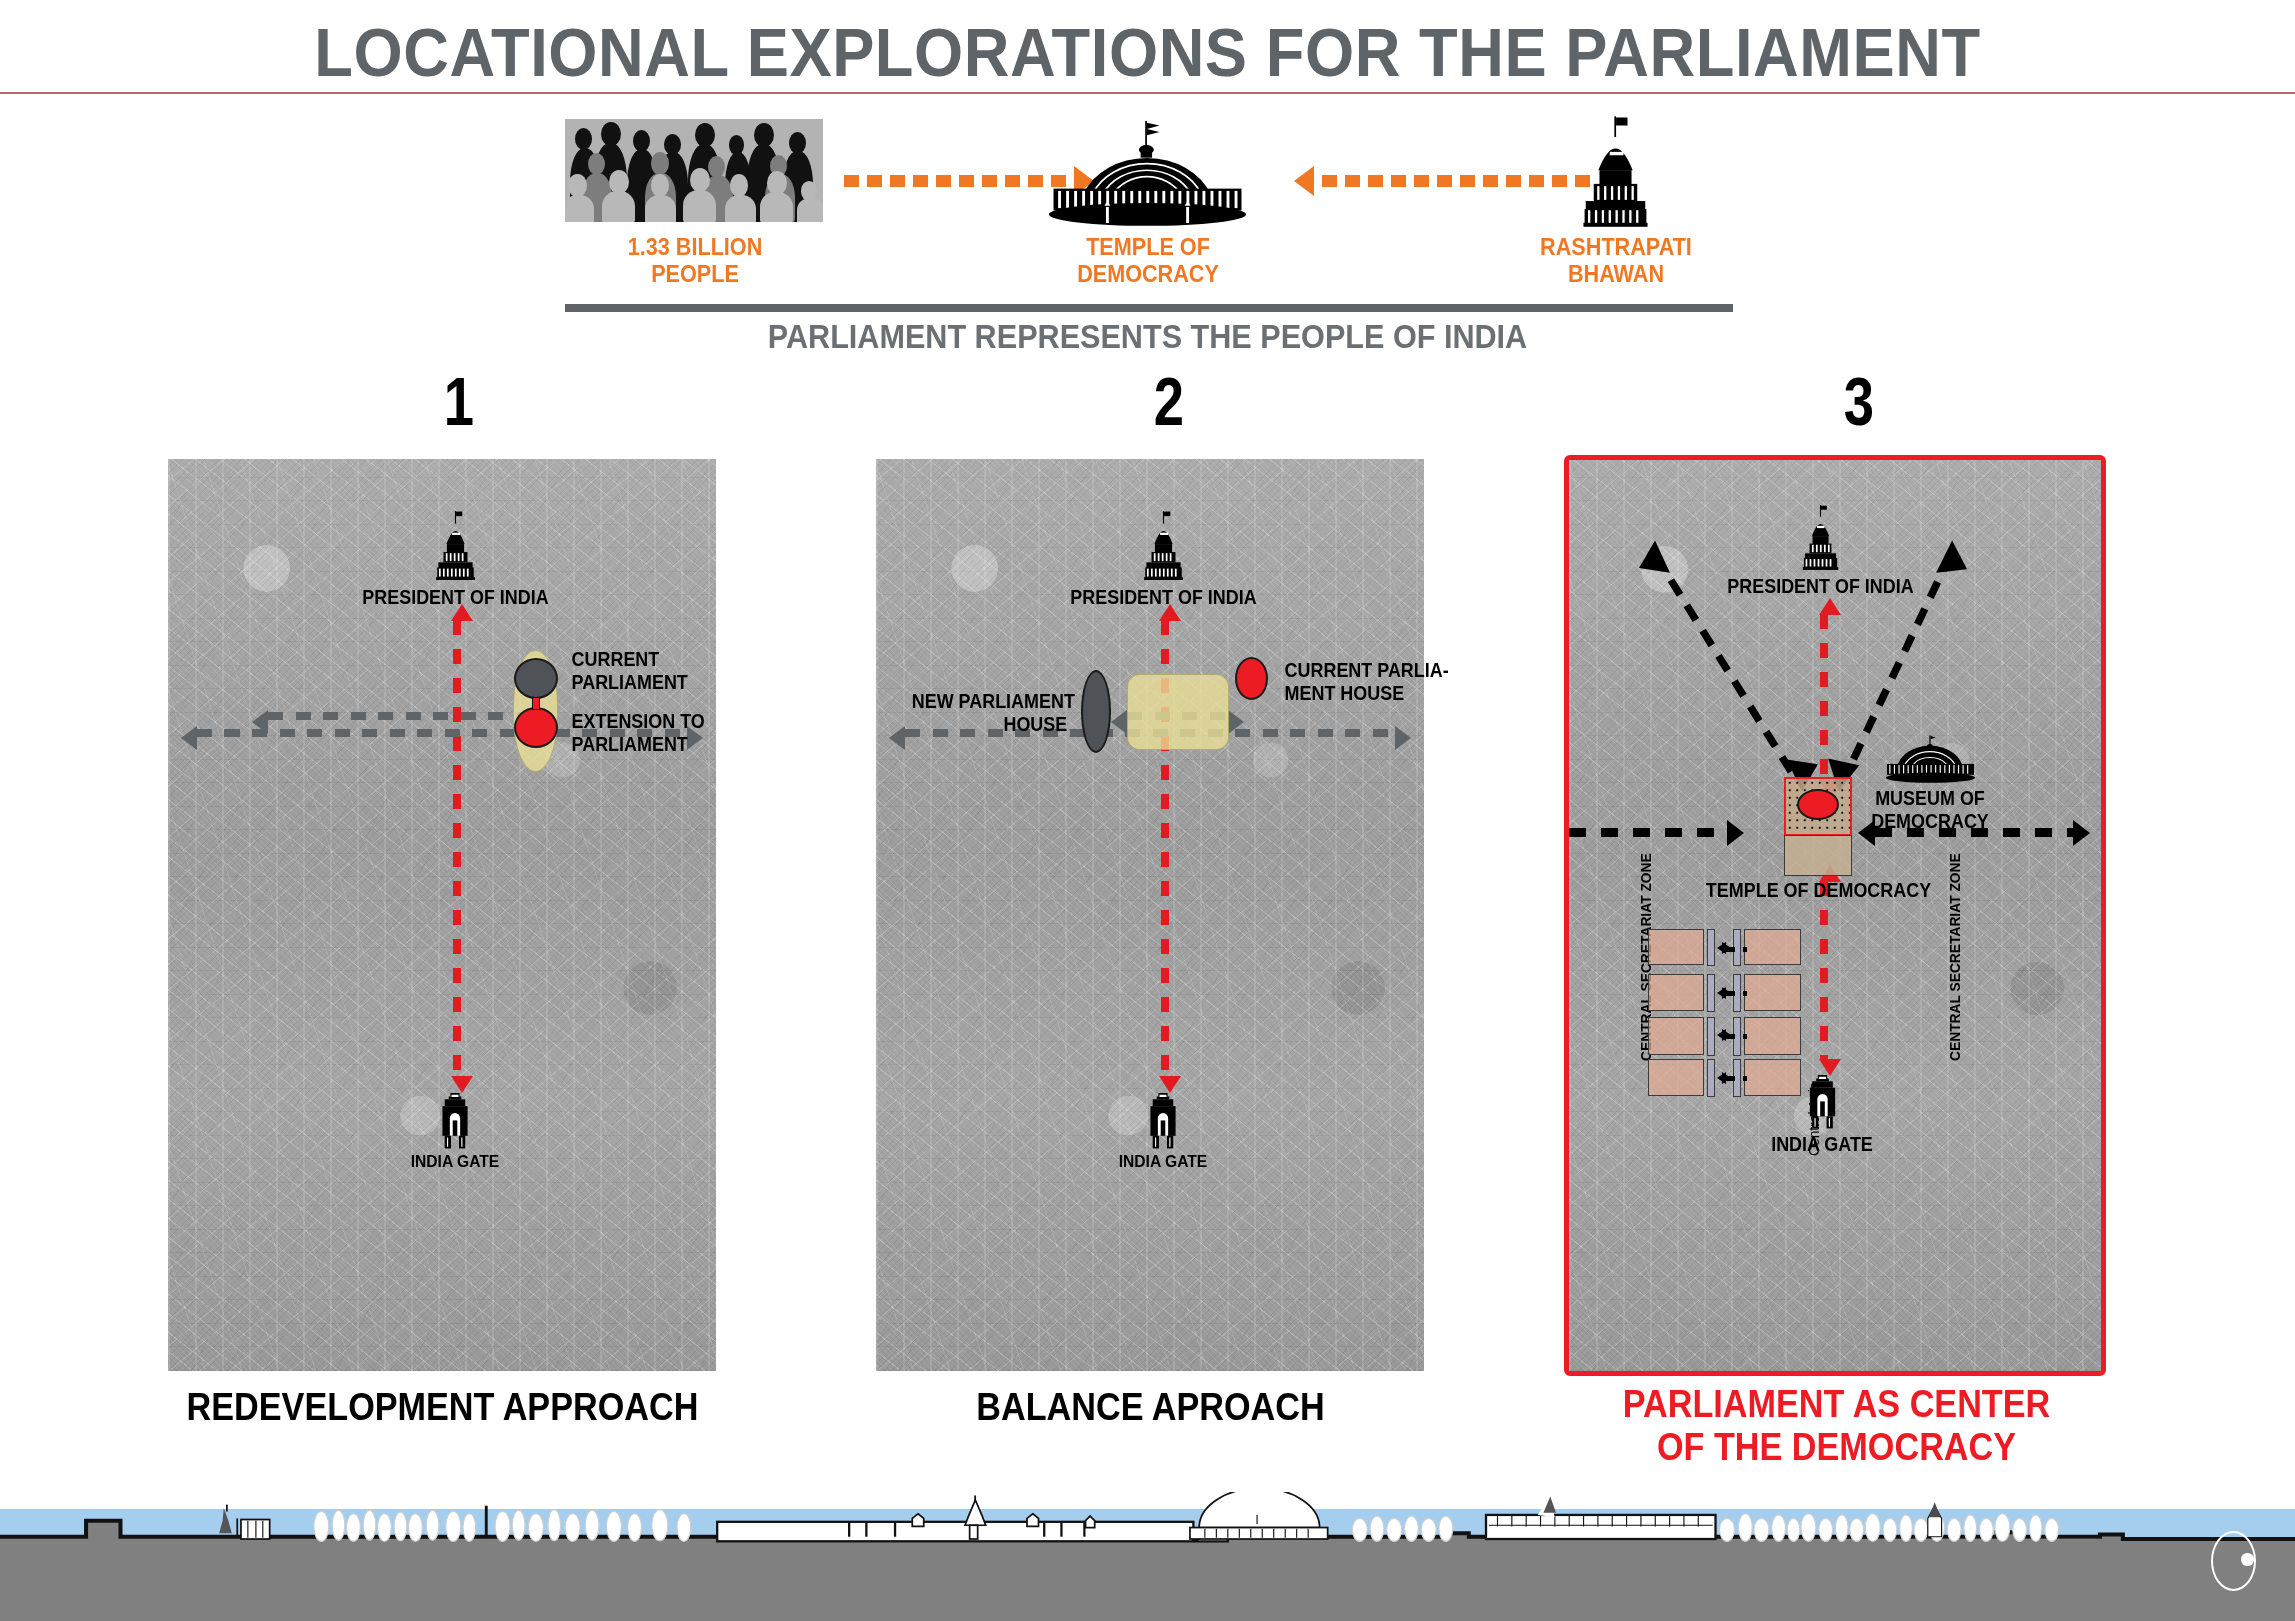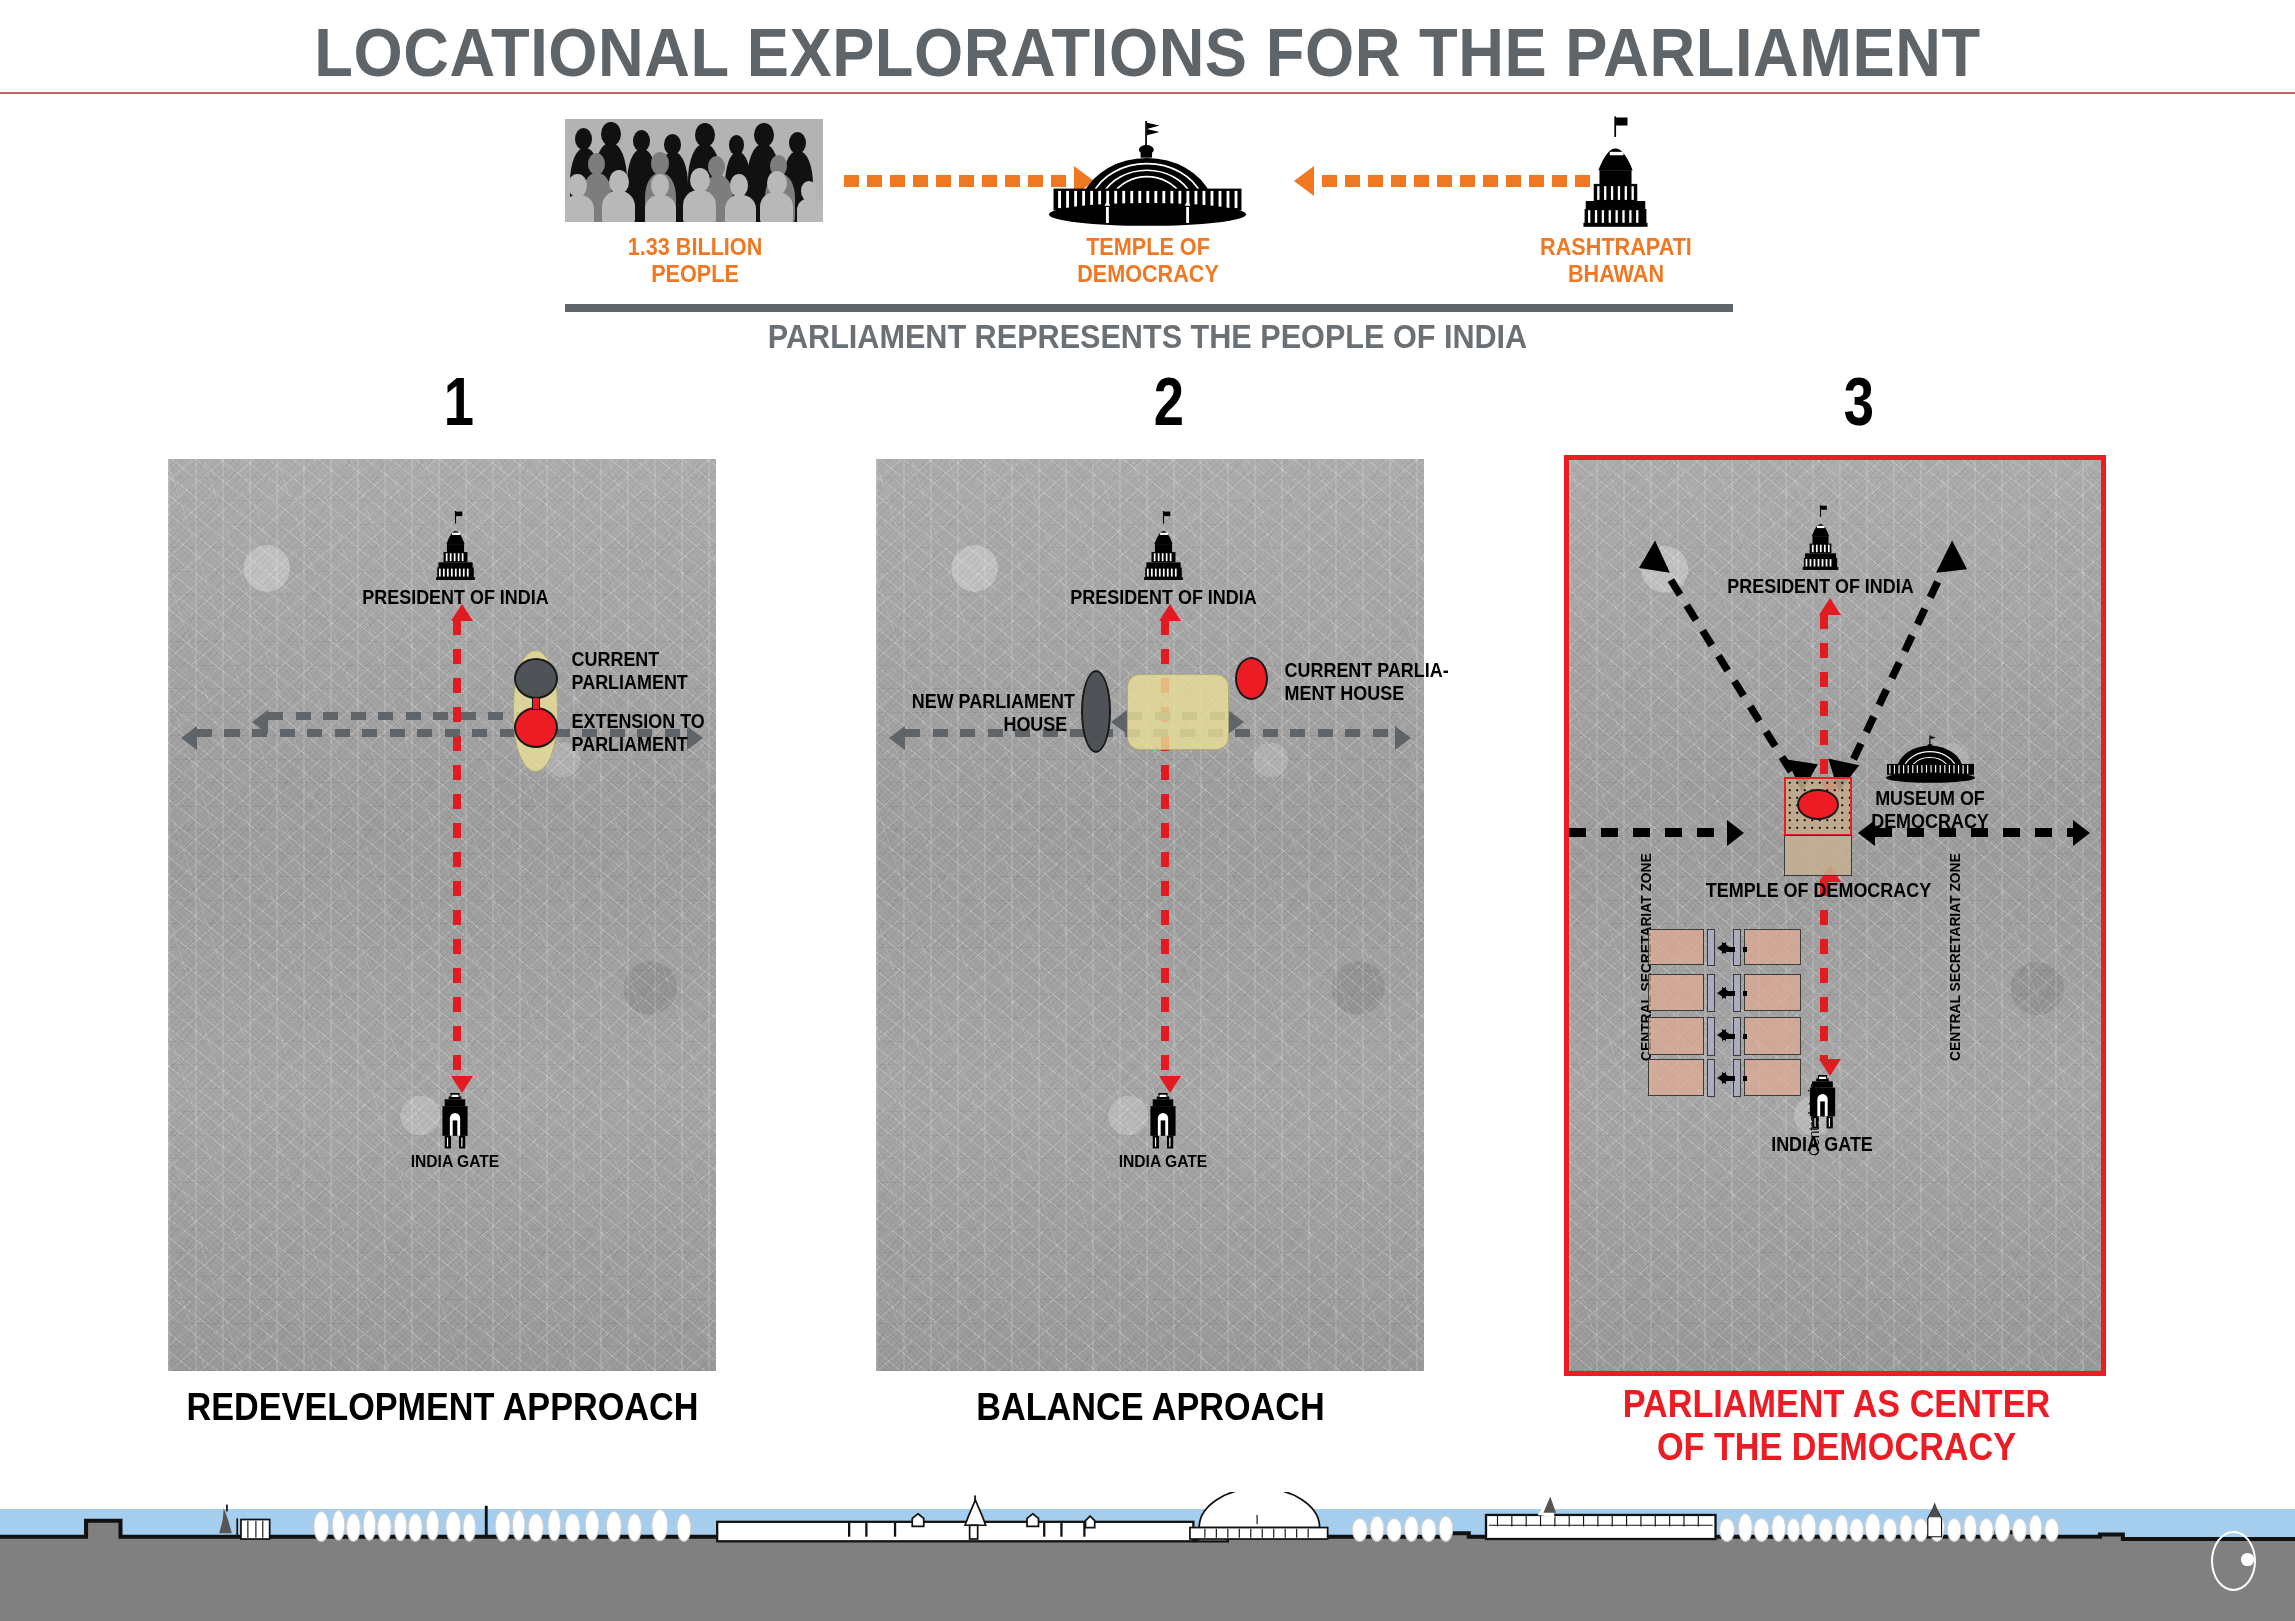--- a/index.html
+++ b/index.html
@@ -57,21 +57,21 @@
   }
 
   
   .pnum {
     position: absolute; top: 362px; width: 172px; text-align: center;
     font-size: 68px; font-weight: 700; color: #000;
     transform: scaleX(0.8);
   }
 
   
-  .panel { position: absolute; }
+  .panel { position: absolute; border-radius: 6px; }
   .panel-map {
     position: absolute; left: 0; top: 0; width: 100%; height: 100%;
     background-color: #9e9e9e;
     background-image:
       repeating-linear-gradient(38deg,  rgba(255,255,255,.22) 0 1.1px, rgba(0,0,0,0) 1.1px 15px),
       repeating-linear-gradient(-40deg, rgba(255,255,255,.17) 0 1.1px, rgba(0,0,0,0) 1.1px 19.5px),
       repeating-linear-gradient(90deg,  rgba(255,255,255,.14) 0 1.7px, rgba(0,0,0,0) 1.7px 27px),
       repeating-linear-gradient(0deg,   rgba(0,0,0,.10)      0 1.1px, rgba(0,0,0,0) 1.1px 23.5px),
       repeating-linear-gradient(72deg,  rgba(255,255,255,.12) 0 1.1px, rgba(0,0,0,0) 1.1px 35px),
       repeating-linear-gradient(118deg, rgba(0,0,0,.08)      0 1.1px, rgba(0,0,0,0) 1.1px 32px),

